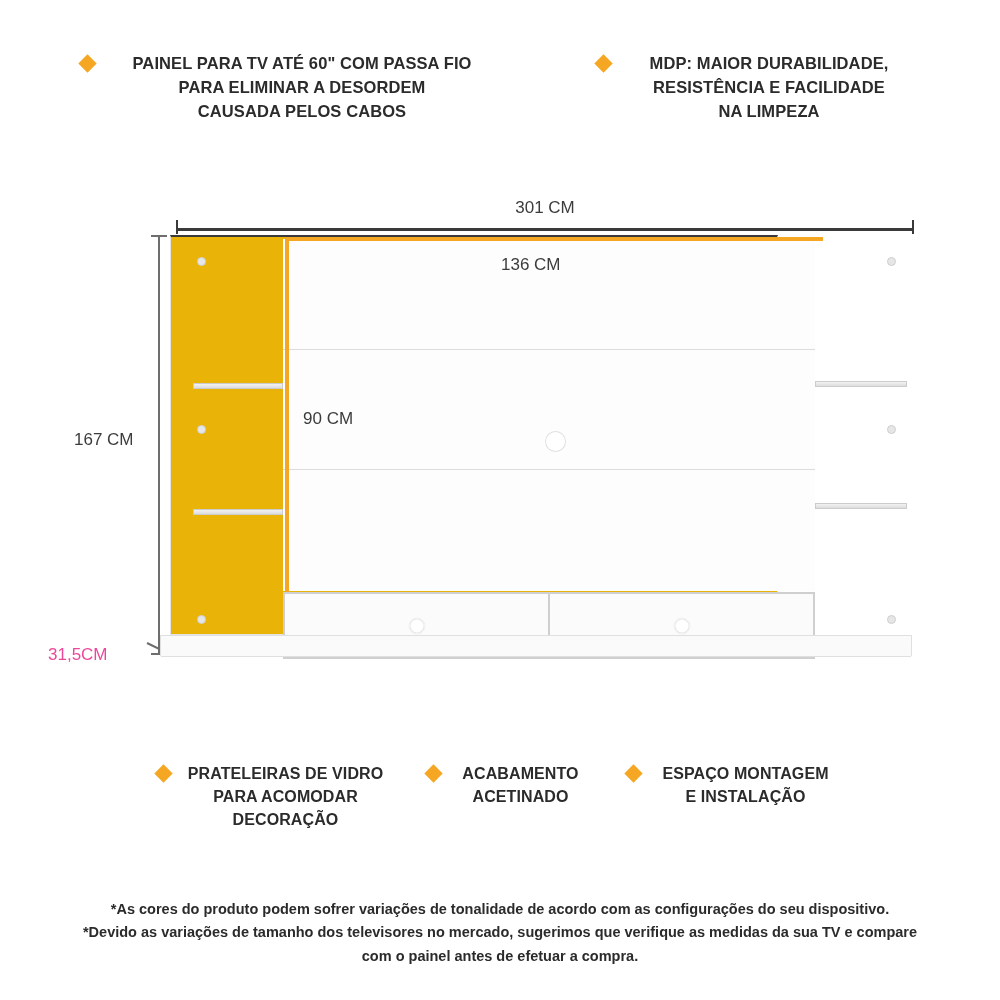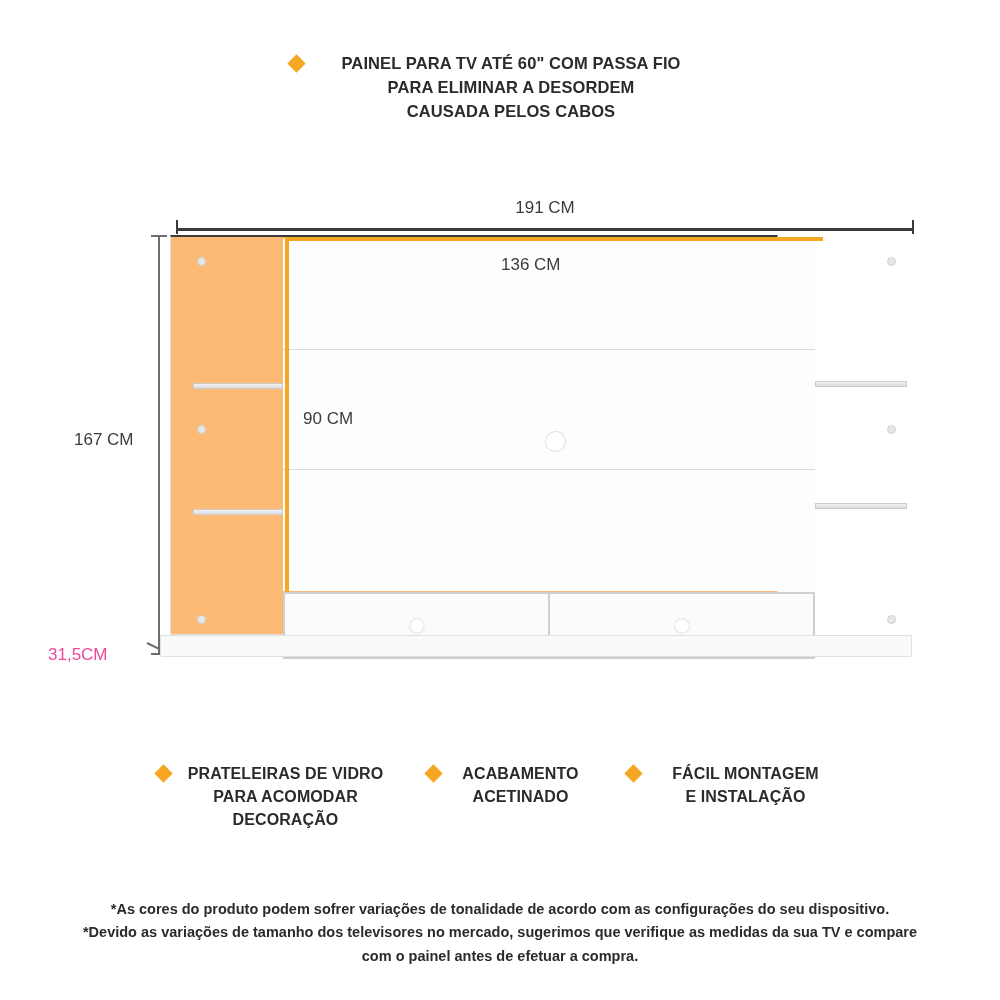--- a/index.html
+++ b/index.html
@@ -134,21 +134,21 @@
     position: absolute;
     left: 160px;
     top: 45px;
     width: 752px;
     height: 420px;
   }
   .panel-back {
     position: absolute;
     left: 10px; top: 0;
     width: 608px; height: 400px;
-    background: #fdba74;
+    background: #eab308;
     border: 1px solid #e3e3e3;
     border-top: 2px solid #3a3a3a;
   }
   
   .tv-area {
     position: absolute;
     left: 112px; top: 2px;
     width: 532px; height: 352px;
     background: #fdfdfd;
   }
@@ -306,26 +306,32 @@
 </head>
 <body>
 
 <div class="top-features">
   <div class="feat f1">
     <span class="diamond"></span>
     <span class="feat-text">PAINEL PARA TV ATÉ 60" COM PASSA FIO
 PARA ELIMINAR A DESORDEM
 CAUSADA PELOS CABOS</span>
   </div>
+  <div class="feat f2">
+    <span class="diamond"></span>
+    <span class="feat-text">MDP: MAIOR DURABILIDADE,
+RESISTÊNCIA E FACILIDADE
+NA LIMPEZA</span>
+  </div>
 </div>
 
 <div class="drawing">
 
   <div class="label-191">
-    <span>191 CM</span>
+    <span>301 CM</span>
   </div>
   <div class="dim-top-line"></div>
   <div class="dim-top-tick-l"></div>
   <div class="dim-top-tick-r"></div>
 
   <div class="dim-left-line"></div>
   <div class="dim-left-tick-t"></div>
   <div class="dim-left-tick-b"></div>
   <div class="label-108">167 CM</div>
 
@@ -380,20 +386,20 @@
 PARA ACOMODAR
 DECORAÇÃO</span>
   </div>
   <div class="bfeat b3">
     <span class="diamond"></span>
     <span class="feat-text">ACABAMENTO
 ACETINADO</span>
   </div>
   <div class="bfeat b4">
     <span class="diamond"></span>
-    <span class="feat-text">FÁCIL MONTAGEM
+    <span class="feat-text">ESPAÇO MONTAGEM
 E INSTALAÇÃO</span>
   </div>
 </div>
 
 <div class="disclaimer">*As cores do produto podem sofrer variações de tonalidade de acordo com as configurações do seu dispositivo.
 *Devido as variações de tamanho dos televisores no mercado, sugerimos que verifique as medidas da sua TV e compare
 com o painel antes de efetuar a compra.</div>
 
 </body></html>

